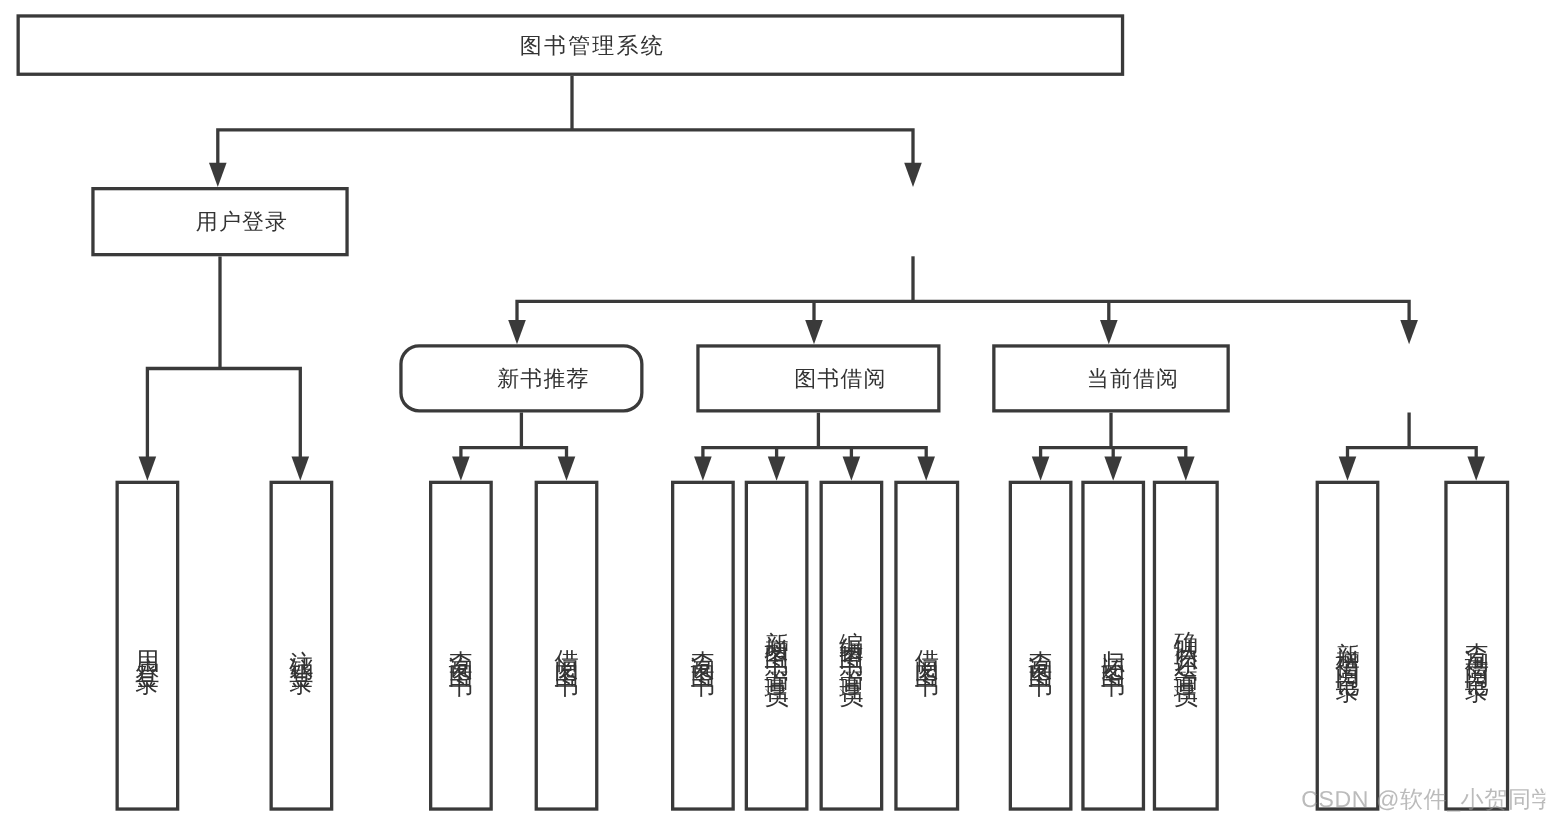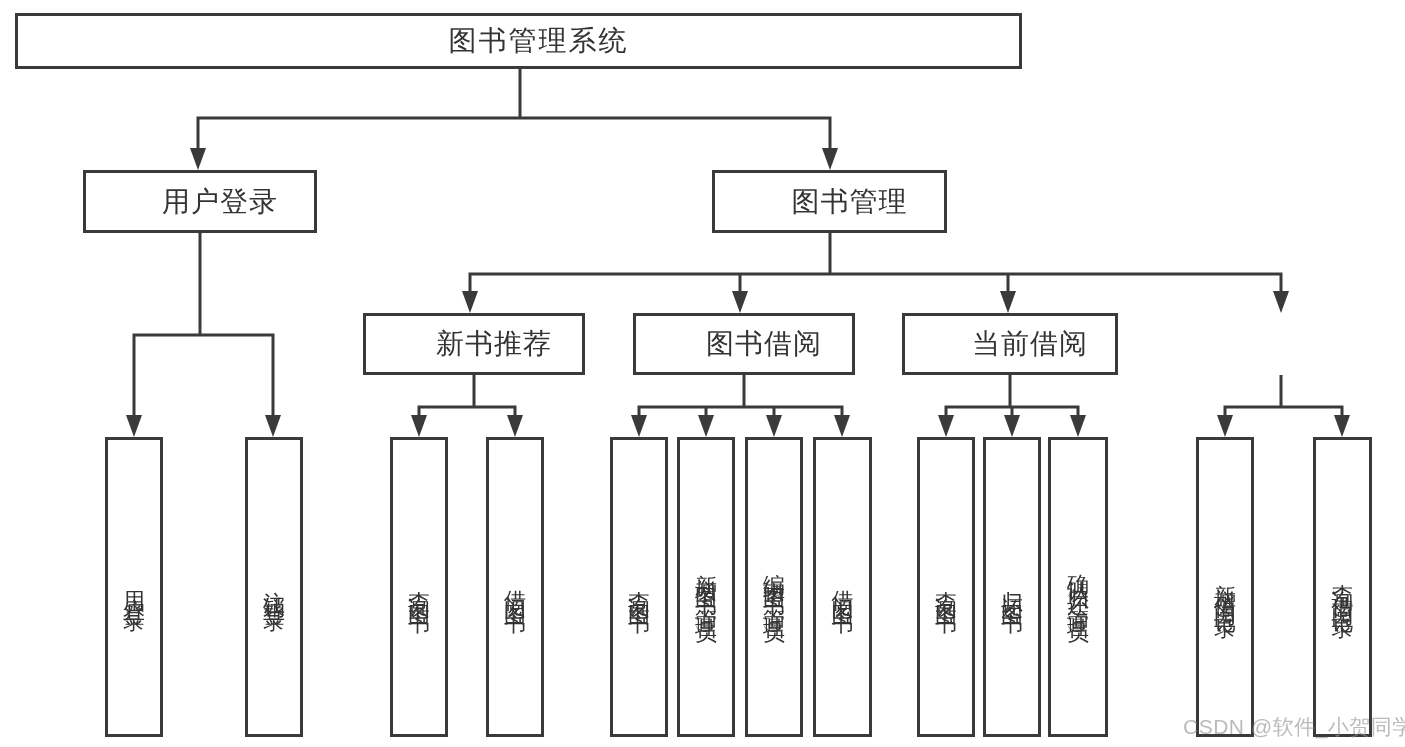--- a/index.html
+++ b/index.html
@@ -15,21 +15,21 @@
     box-sizing:border-box;
     border:3px solid #3a3a3a;
     background:#ffffff;
     display:flex;
     align-items:center;
     justify-content:center;
     color:#333333;
     z-index:2;
   }
   .h-label{
-    font-size:28px;
+    font-size:20px;
     letter-spacing:1px;
     white-space:nowrap;
     padding-left:40px;
   }
   .root{
     left:15px;top:13px;width:1007px;height:56px;
     letter-spacing:2px;
   }
   .leaf{
     top:437px;height:300px;
@@ -96,23 +96,22 @@
       <polygon points="1004,415 1020,415 1012,437"></polygon>
       <polygon points="1070,415 1086,415 1078,437"></polygon>
       <polygon points="1217,415 1233,415 1225,437"></polygon>
       <polygon points="1334,415 1350,415 1342,437"></polygon>
     </g>
   </svg>
 
   <div class="node h-label root">图书管理系统</div>
 
   <div class="node h-label" style="left:83px;top:170px;width:234px;height:63px;">用户登录</div>
-  <div class="node h-label" style="left:712px;top:170px;width:235px;height:63px;">图书管理</div>
 
-  <div class="node h-label" style="left:363px;top:313px;width:222px;height:62px;">新书推荐</div>
+  <div class="node h-label" style="left:363px;top:313px;width:222px;height:62px;border-radius:18px;">新书推荐</div>
   <div class="node h-label" style="left:902px;top:313px;width:216px;height:62px;">当前借阅</div>
   <div class="node h-label" style="left:633px;top:313px;width:222px;height:62px;">图书借阅</div>
 
   <div class="node leaf" style="left:105px;width:58px;">用户登录</div>
   <div class="node leaf" style="left:245px;width:58px;">注销登录</div>
 
   <div class="node leaf" style="left:390px;width:58px;">查询图书</div>
   <div class="node leaf" style="left:486px;width:58px;">借阅图书</div>
 
   <div class="node leaf" style="left:610px;width:58px;">查询图书</div>

